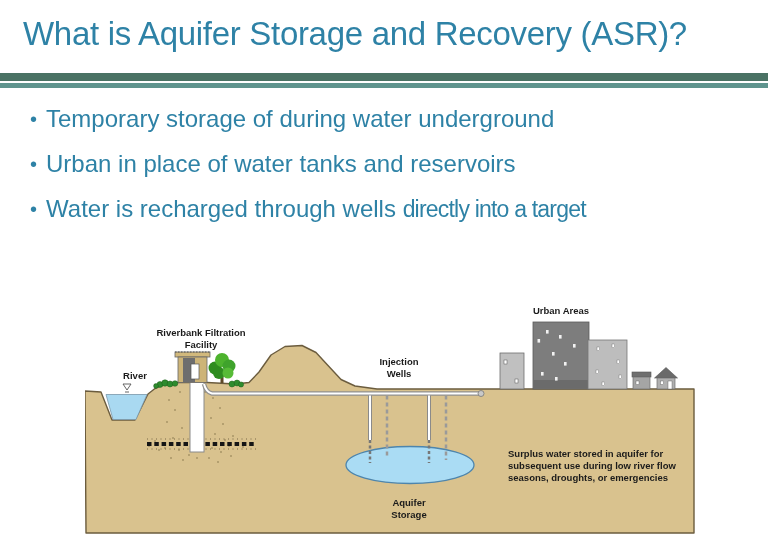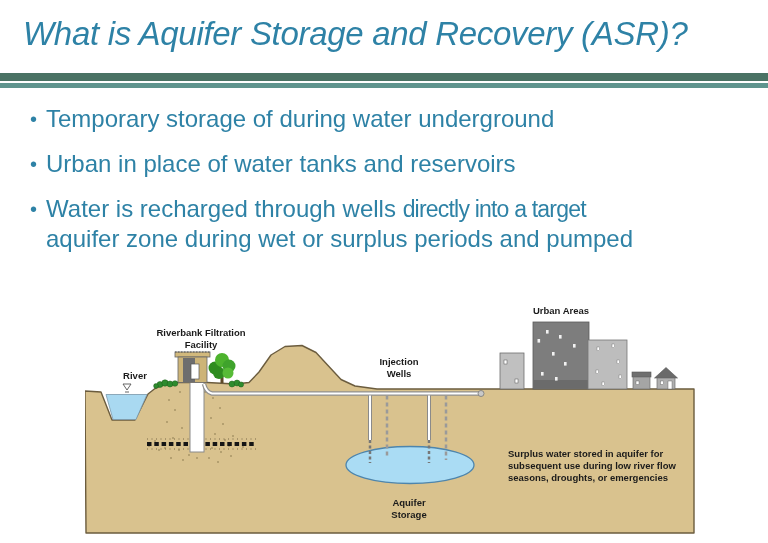--- a/index.html
+++ b/index.html
@@ -3,21 +3,21 @@
 <meta charset="utf-8">
 <style>
   html,body{margin:0;padding:0;background:#ffffff;}
   .slide{
     position:relative; width:768px; height:543px; background:#fff; overflow:hidden;
     font-family:"Liberation Sans","DejaVu Sans",sans-serif;
   }
   .title{
     position:absolute; left:23px; top:15px; margin:0;
     font-size:33px; font-weight:400; letter-spacing:-0.3px;
-    color:var(--title-teal,#2e82a6); white-space:nowrap;font-style:italic;
+    color:var(--title-teal,#2e82a6); white-space:nowrap;
   }
   .divider{position:absolute; left:0; width:768px;}
   .divider-dark{top:73px; height:8px; background:var(--divider-dark,#4a7264);}
   .divider-teal{top:83px; height:5px; background:var(--divider-teal,#5f948e);}
   .bullets{position:absolute; left:30px; top:104px; width:724px;}
   .bullet{
     position:absolute; left:0; display:flex;
     color:var(--title-teal,#2e82a6); font-size:24px; line-height:30px;
   }
   .bullet .dot{flex:0 0 auto; margin-right:9px; font-size:20px; line-height:30px;}
@@ -44,21 +44,20 @@
       <span class="btxt">Temporary storage of during water underground</span>
     </div>
     <div class="bullet" style="top:45px">
       <span class="dot">•</span>
       <span class="btxt">Urban in place of water tanks and reservoirs</span>
     </div>
     <div class="bullet" style="top:90px">
       <span class="dot">•</span>
       <span class="btxt">
         <span class="bline"><span>Water is recharged through wells </span><span class="alt">directly into a target</span></span>
-        <span class="bline">aquifer zone during wet or surplus periods and pumped</span>
       </span>
     </div>
   </div>
 
   <svg class="diagram" width="610" height="235" viewBox="0 0 610 235">
 
     <path d="M0,91 L16,92 L27,120 L50,120 L63,94 L70,88.5 L78,84.5 L92,82.5 L122,82.5 L150,84 L164,82.5
          L174,72 L186,55 L200,46.5 L217,45.5 L231,52.5 L243,65.5 L256,79.5 L270,86 L292,89
          L609,89 L609,233 L1,233 Z" style="fill:var(--ground-tan,#d9c28e); stroke:var(--ground-outline,#6b5c3e); stroke-width:1.4" stroke-linejoin="round"></path>
 

